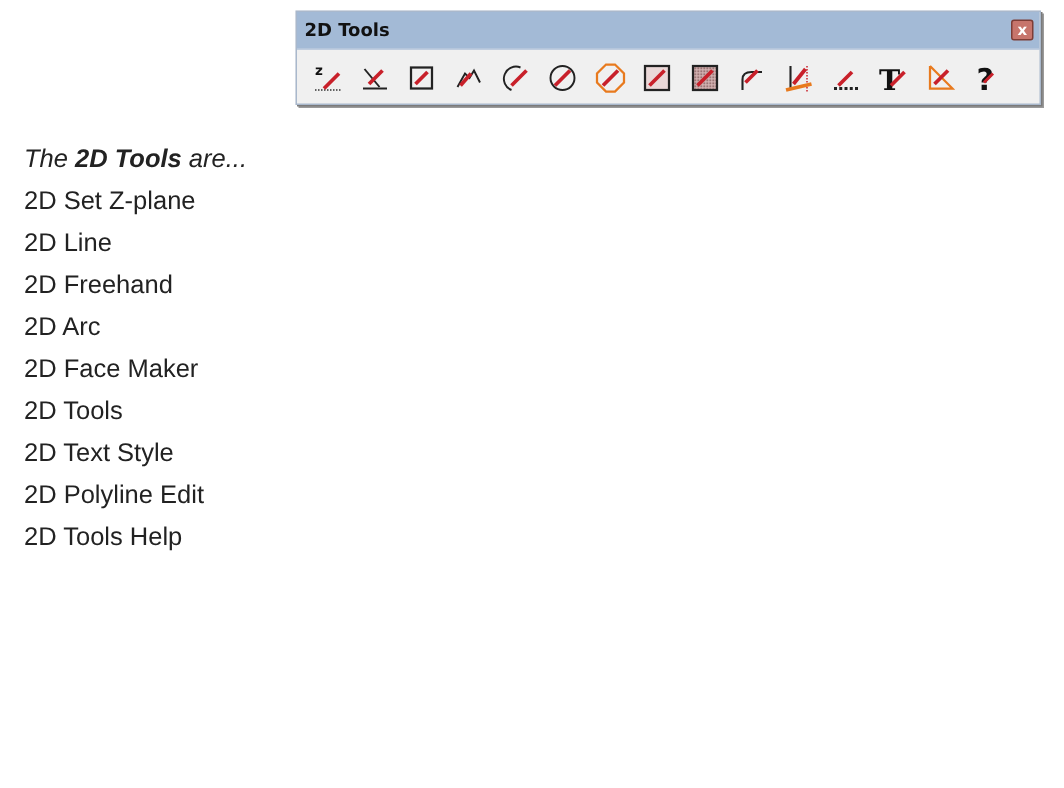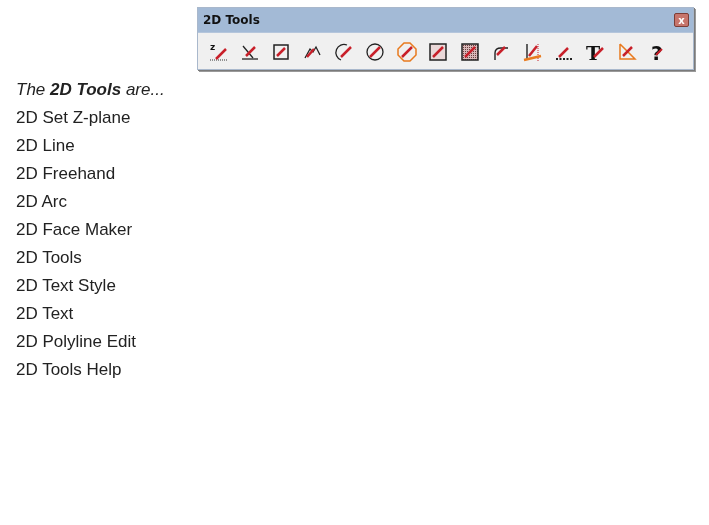--- a/index.html
+++ b/index.html
@@ -4,21 +4,21 @@
 <style>
   html,body{margin:0;padding:0;background:#ffffff;}
   body{width:709px;height:525px;position:relative;overflow:hidden;font-family:"Liberation Sans",sans-serif;}
   .toolbar{position:absolute;left:197px;top:7px;width:497px;height:63px;background:#f0f0f0;border:1px solid #a9b8cc;box-shadow:1px 1px 0 #7a7a7a, 2px 2px 0 #9a9a9a;box-sizing:border-box;}
   .tb-title{height:24px;background:#a3bad6;border-bottom:1px solid #b5c6dc;display:flex;align-items:center;justify-content:space-between;padding:0 4px 0 5px;}
   .tb-title-text{font-family:"DejaVu Sans",sans-serif;font-size:12px;font-weight:bold;color:#111;}
   .tb-close{width:15px;height:14px;background:#c7756c;border:1px solid #7d3d36;border-radius:2px;color:#fff;font-size:10px;font-weight:bold;line-height:13px;text-align:center;font-family:"DejaVu Sans",sans-serif;box-sizing:border-box;}
   .tb-icons{display:flex;align-items:center;padding:3px 0 0 8px;height:32px;}
   .tb-btn{width:25px;height:25px;margin-right:6.4px;display:flex;align-items:center;justify-content:center;}
   .tb-btn svg{width:22px;height:22px;}
-  .content{position:absolute;left:16px;top:76px;font-size:17px;color:#222;line-height:28px;}
+  .content{position:absolute;left:16px;top:92px;font-size:17px;color:#222;line-height:28px;}
   .intro{font-style:italic;}
   .intro b{font-weight:bold;}
   .item{white-space:nowrap;}
 </style>
 </head>
 <body>
 
 <div class="toolbar">
   <div class="tb-title">
     <span class="tb-title-text">2D Tools</span>
@@ -145,16 +145,15 @@
 
 <div class="content">
   <div class="intro"><span>The </span><b>2D Tools</b><span> are...</span></div>
   <div class="item">2D Set Z-plane</div>
   <div class="item">2D Line</div>
   <div class="item">2D Freehand</div>
   <div class="item">2D Arc</div>
   <div class="item">2D Face Maker</div>
   <div class="item">2D Tools</div>
   <div class="item">2D Text Style</div>
-  <div class="item">2D Text</div>
   <div class="item">2D Polyline Edit</div>
   <div class="item">2D Tools Help</div>
 </div>
 
 </body></html>

